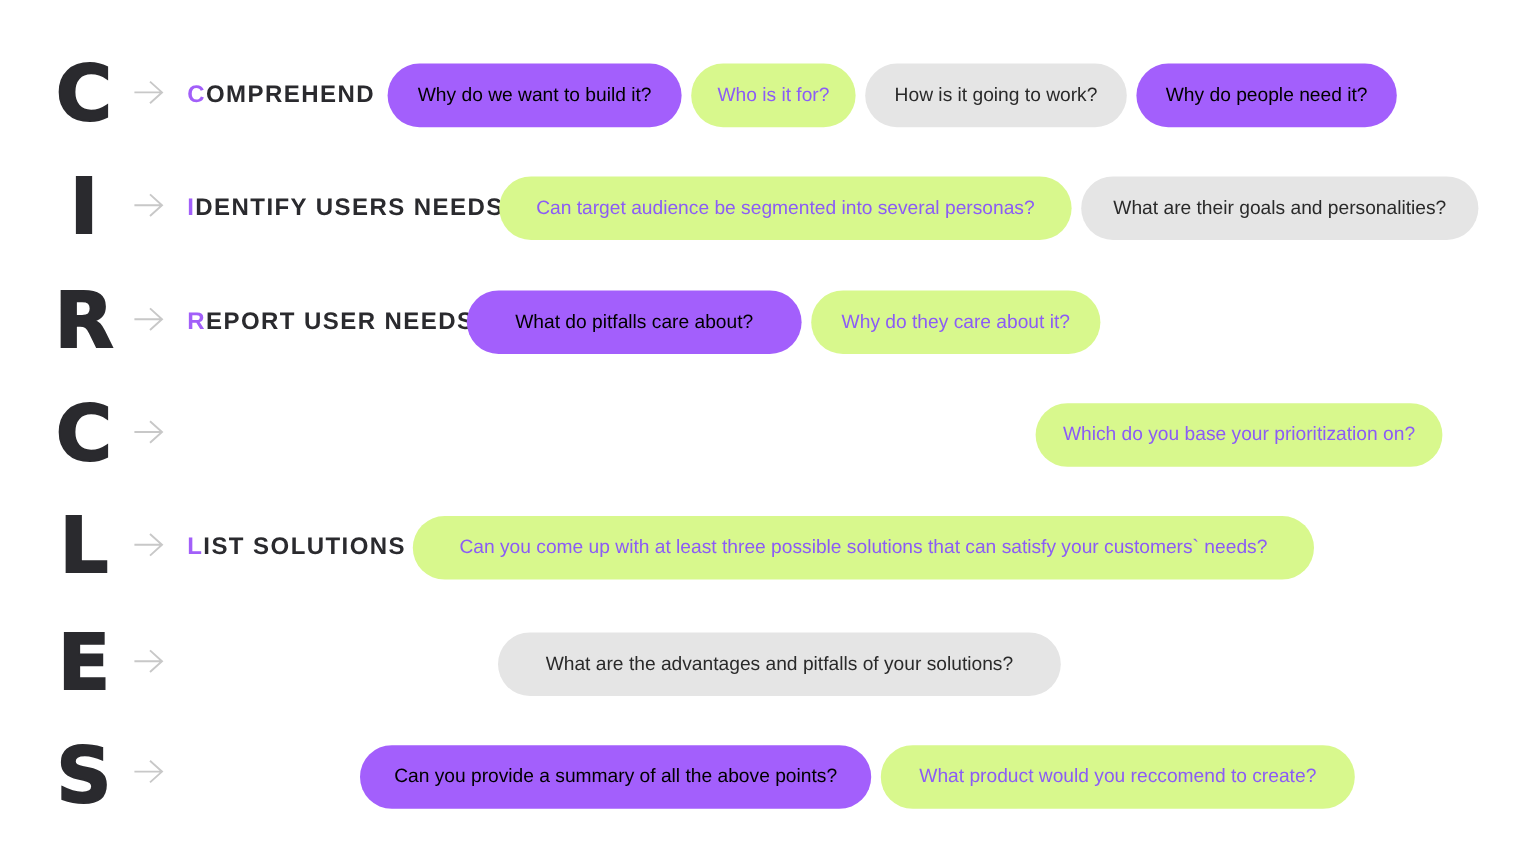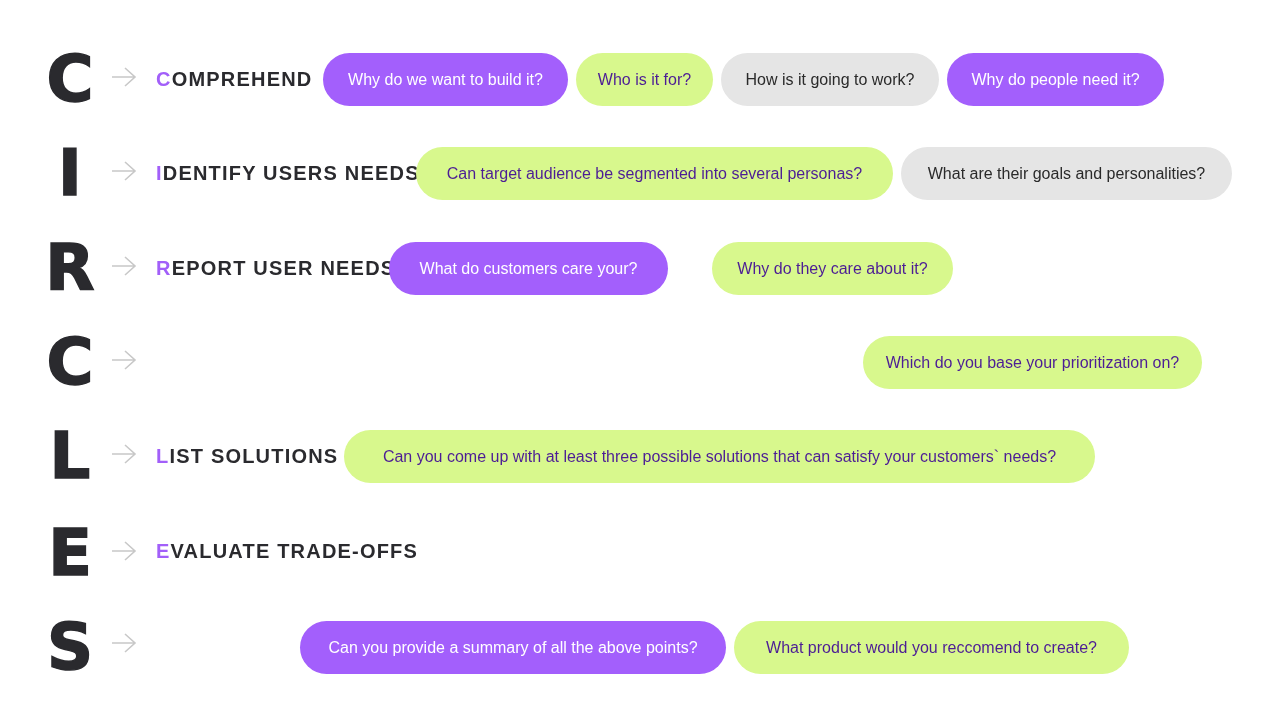--- a/index.html
+++ b/index.html
@@ -55,22 +55,22 @@
       position: absolute;
       top: 4px;
       height: 53px;
       border-radius: 27px;
       font-size: 16px;
       line-height: 53px;
       text-align: center;
       white-space: nowrap;
       padding: 0 20px;
     }
-    .chip.purple { background: #a35ffc; color: #ffffff; }
-    .chip.lime { background: #d8f88d; color: #4c1d95; }
+    .chip.purple { background: #a35ffc; color: #000000; }
+    .chip.lime { background: #d8f88d; color: #8b5cf6; }
     .chip.gray { background: #e5e5e5; color: #2a2a2a; }
   </style>
 </head>
 <body>
 
 <div class="board">
 
   <div class="row" style="top:49px">
     <div class="big-letter">C</div>
     <svg class="arrow" viewBox="0 0 26 22">
@@ -92,22 +92,22 @@
     <div class="chip lime" style="left:416px;width:477px">Can target audience be segmented into several personas?</div>
     <div class="chip gray" style="left:901px;width:331px">What are their goals and personalities?</div>
   </div>
 
   <div class="row" style="top:238px">
     <div class="big-letter">R</div>
     <svg class="arrow" viewBox="0 0 26 22">
         <path d="M1 11 H24 M14 2 L24 11 L14 20" fill="none" stroke="#c8c8c8" stroke-width="1.6"></path>
       </svg>
     <div class="step-label"><span class="first">R</span><span>EPORT USER NEEDS</span></div>
-    <div class="chip purple" style="left:389px;width:279px">What do customers care your?</div>
-    <div class="chip lime" style="left:712px;width:241px">Why do they care about it?</div>
+    <div class="chip purple" style="left:389px;width:279px">What do pitfalls care about?</div>
+    <div class="chip lime" style="left:676px;width:241px">Why do they care about it?</div>
   </div>
 
   <div class="row" style="top:332px">
     <div class="big-letter">C</div>
     <svg class="arrow" viewBox="0 0 26 22">
         <path d="M1 11 H24 M14 2 L24 11 L14 20" fill="none" stroke="#c8c8c8" stroke-width="1.6"></path>
       </svg>
     <div class="chip lime" style="left:863px;width:339px">Which do you base your prioritization on?</div>
   </div>
 
@@ -118,21 +118,21 @@
       </svg>
     <div class="step-label"><span class="first">L</span><span>IST SOLUTIONS</span></div>
     <div class="chip lime" style="left:344px;width:751px">Can you come up with at least three possible solutions that can satisfy your customers` needs?</div>
   </div>
 
   <div class="row" style="top:523px">
     <div class="big-letter">E</div>
     <svg class="arrow" viewBox="0 0 26 22">
         <path d="M1 11 H24 M14 2 L24 11 L14 20" fill="none" stroke="#c8c8c8" stroke-width="1.6"></path>
       </svg>
-    <div class="step-label" style="top:-2px"><span class="first">E</span><span>VALUATE TRADE-OFFS</span></div>
+    <div class="chip gray" style="left:415px;width:469px">What are the advantages and pitfalls of your solutions?</div>
   </div>
 
   <div class="row" style="top:617px">
     <div class="big-letter">S</div>
     <svg class="arrow" viewBox="0 0 26 22" style="top:15px">
         <path d="M1 11 H24 M14 2 L24 11 L14 20" fill="none" stroke="#c8c8c8" stroke-width="1.6"></path>
       </svg>
     <div class="chip lime" style="left:734px;width:395px">What product would you reccomend to create?</div>
     <div class="chip purple" style="left:300px;width:426px">Can you provide a summary of all the above points?</div>
   </div>

